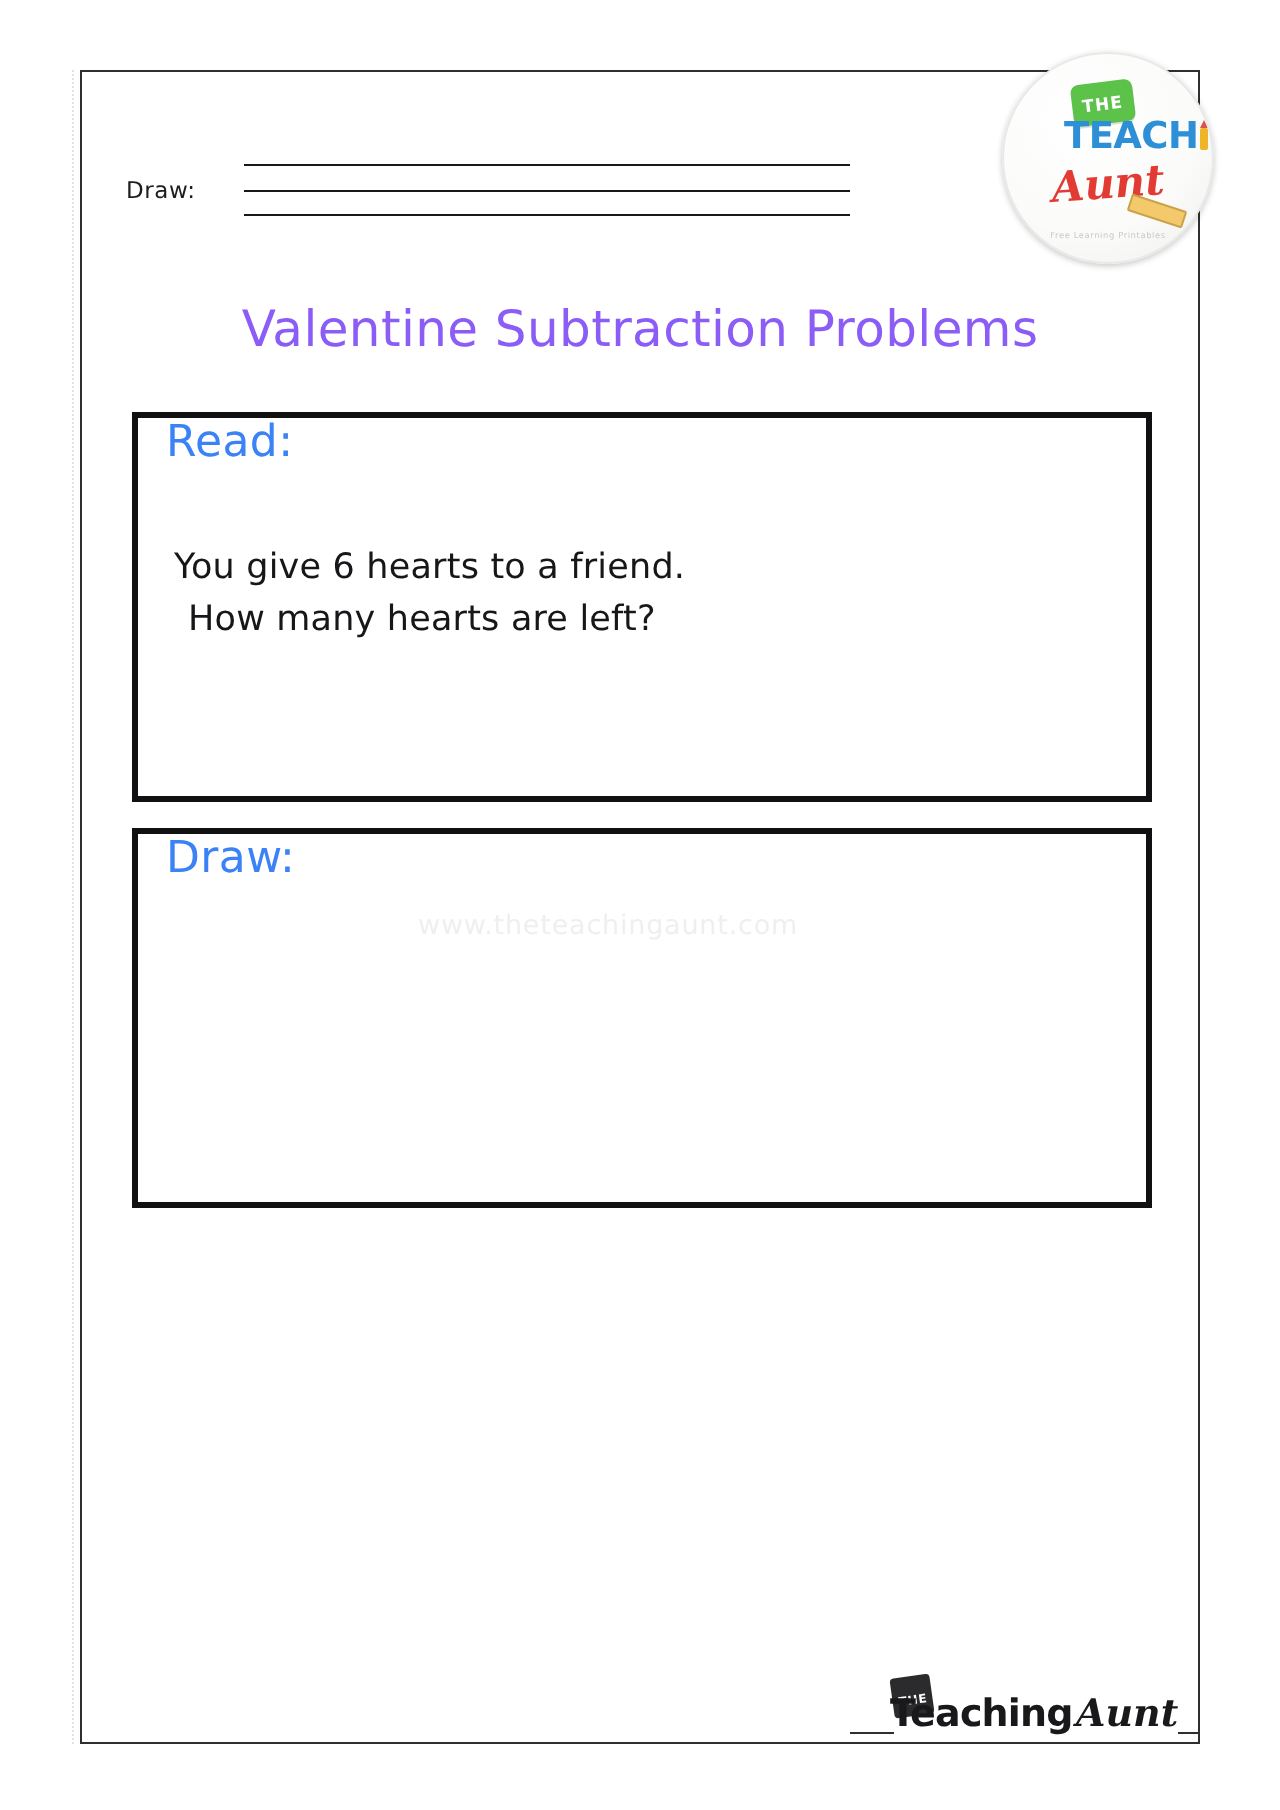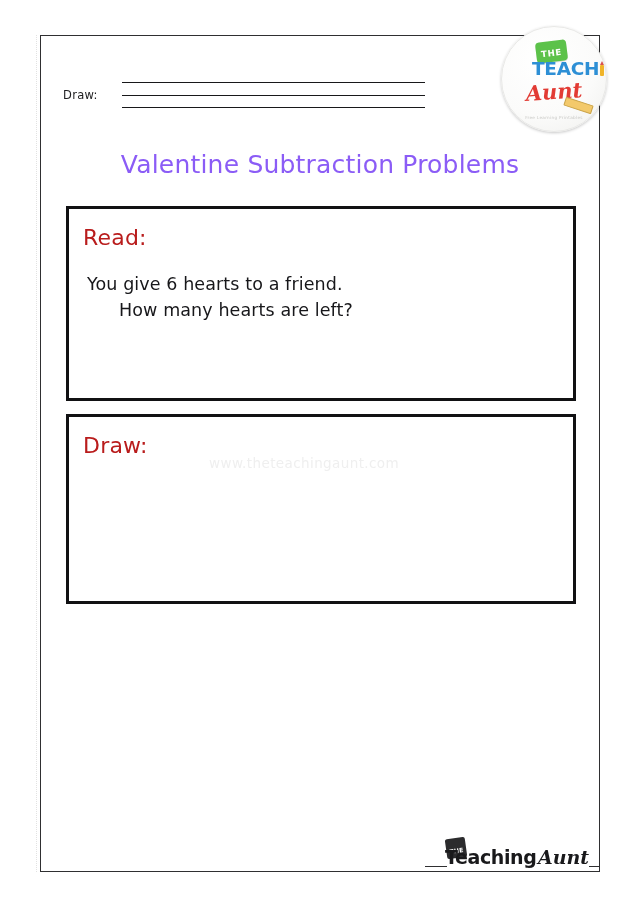--- a/index.html
+++ b/index.html
@@ -207,39 +207,39 @@
     box-sizing: border-box;
     background: #ffffff;
   }
   .wbox.read   { top: 206px; height: 195px; }
   .wbox.draw   { top: 414px; height: 190px; }
   .wbox.answer { top: 621px; height: 185px; }
 
   .wbox-label {
     position: absolute;
     left: 14px;
-    top: 16px;
+    top: 0;
     font-size: 22px;
-    color: #b91c1c;
+    color: #3b82f6;
     font-family: "DejaVu Sans", sans-serif;
     letter-spacing: 0.2px;
   }
 
   .problem-text {
     position: absolute;
     left: 18px;
     top: 62px;
     font-size: 17.5px;
     line-height: 26px;
     color: #17171a;
     font-family: "DejaVu Sans", sans-serif;
     letter-spacing: 0.1px;
   }
   .problem-text .line { display: block; white-space: pre; }
-  .problem-text .line.indent { padding-left: 7px; margin-left: 25px; }
+  .problem-text .line.indent { padding-left: 7px; }
 
   .watermark {
     position: absolute;
     left: 140px;
     top: 38px;
     font-size: 13.5px;
     color: #efefef;
     letter-spacing: 0.4px;
     font-family: "DejaVu Sans", sans-serif;
     user-select: none;

